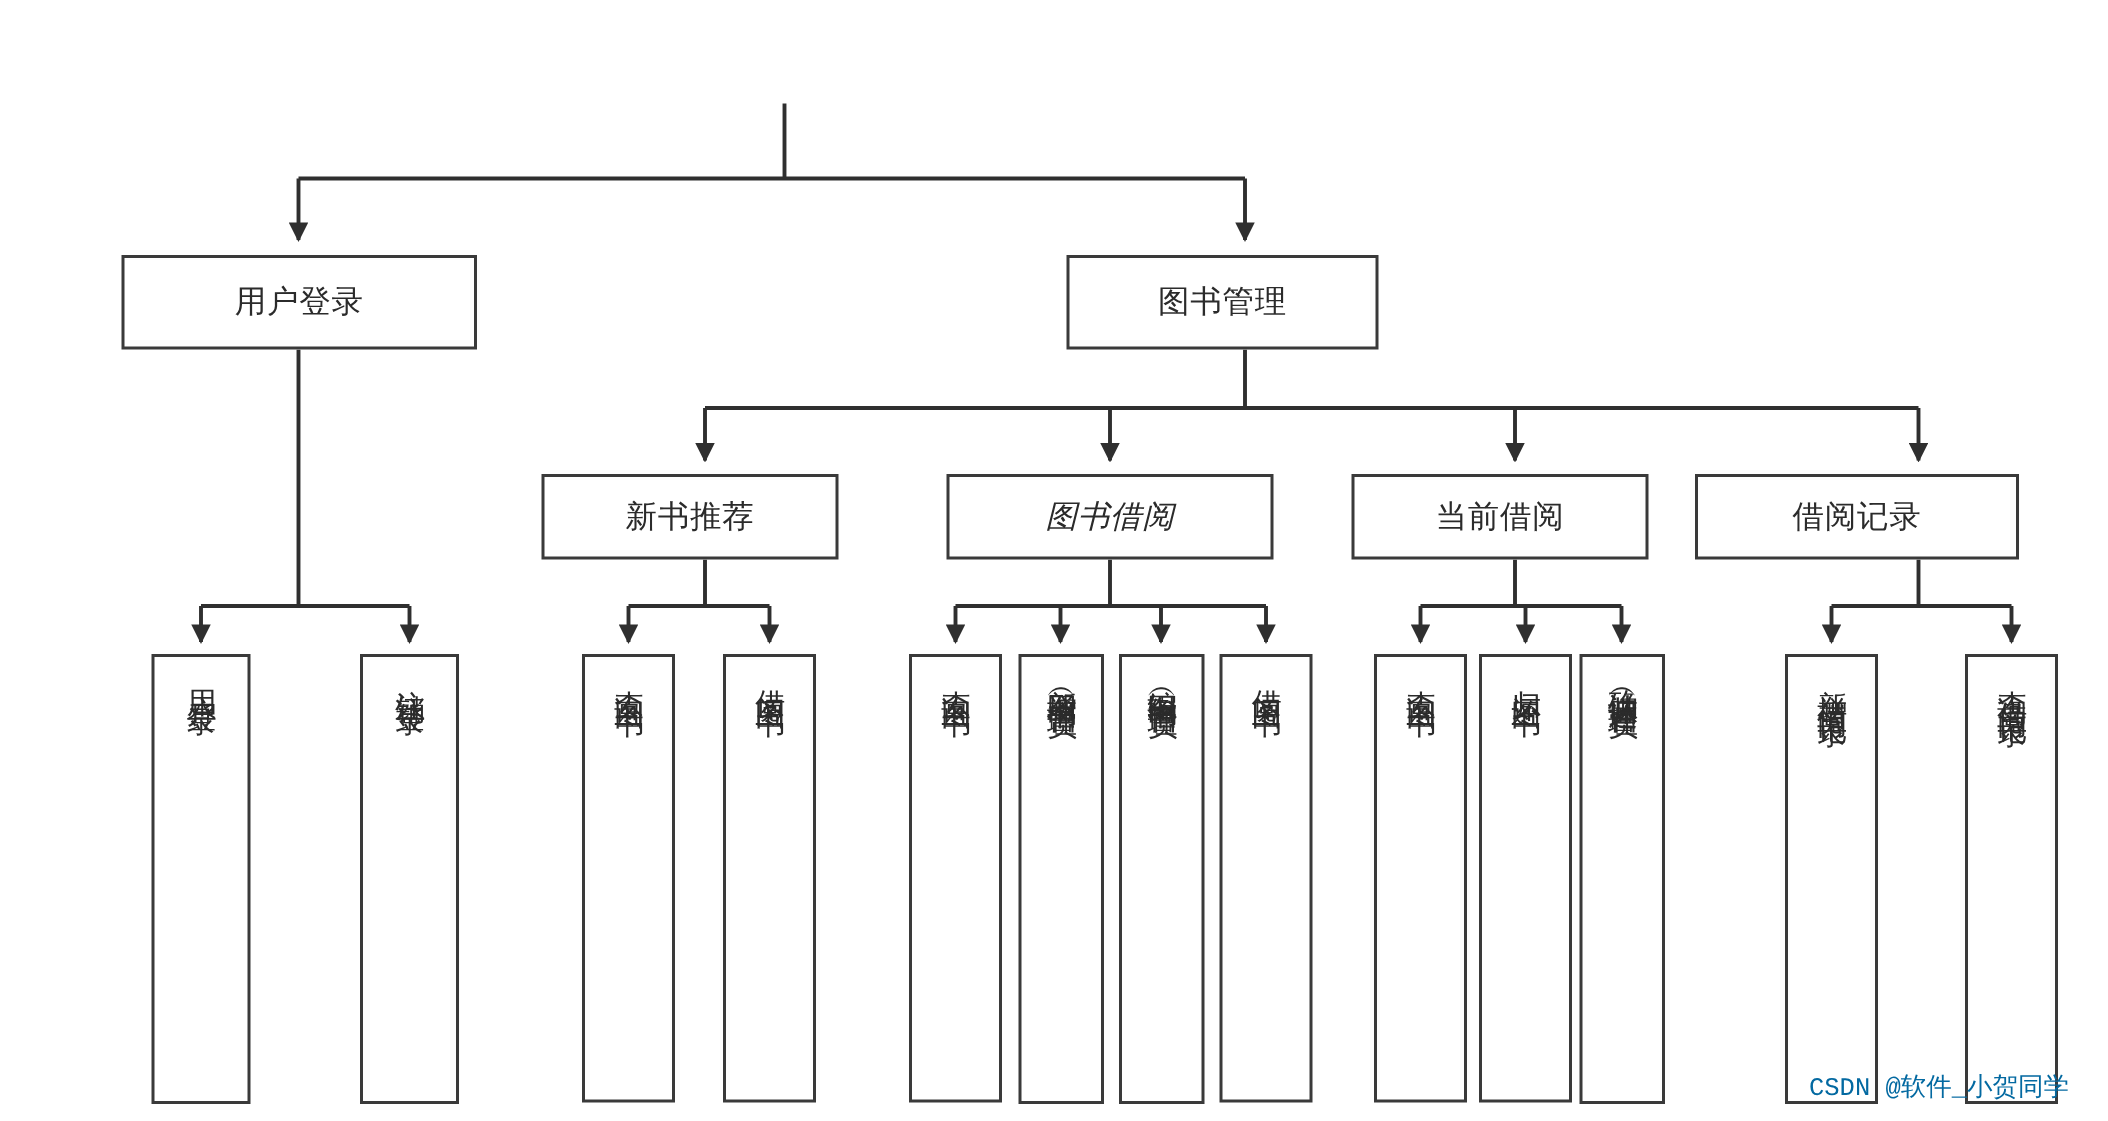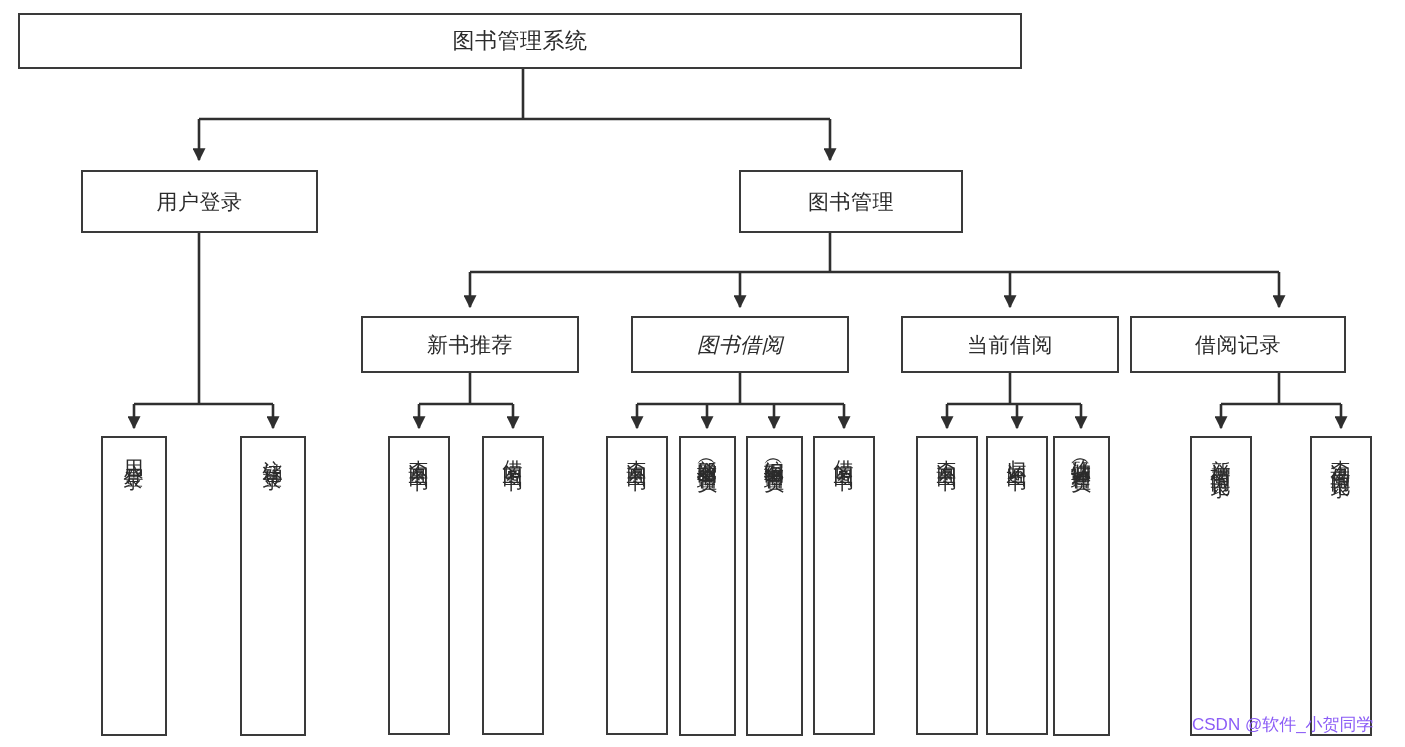--- a/index.html
+++ b/index.html
@@ -54,25 +54,26 @@
     font-size:20px;
     letter-spacing:4px;
     line-height:1;
     white-space:nowrap;
   }
   .node.vert.tall .lbl{
     letter-spacing:2px;
   }
   .watermark{
     position:absolute;
-    color:#8b5cf6;
+    color:#0369a1;
     font-size:17px;
     white-space:nowrap;
     z-index:3;
-    font-family:Liberation Sans, sans-serif;
+    font-family:Liberation Mono, monospace;
+    margin-left:14px;
   }
 </style>
 </head>
 <body>
 
 <div id="canvas">
 
   <svg id="wires" viewBox="0 0 1405 747" xmlns="http://www.w3.org/2000/svg">
     <defs>
       <marker id="arrow" viewBox="0 0 10 10" refX="9" refY="5" markerWidth="5" markerHeight="5" orient="auto-start-reverse">
@@ -117,38 +118,35 @@
       <path d="M 1017 404 L 1017 428" marker-end="url(#arrow)"></path>
       <path d="M 1081 404 L 1081 428" marker-end="url(#arrow)"></path>
 
       <path d="M 1279 373 L 1279 404"></path>
       <path d="M 1221 404 L 1341 404"></path>
       <path d="M 1221 404 L 1221 428" marker-end="url(#arrow)"></path>
       <path d="M 1341 404 L 1341 428" marker-end="url(#arrow)"></path>
     </g>
   </svg>
 
-  <div class="node horiz root" style="left: 18px; top: 13px; width: 1004px; height: 56px;">
-    <span class="lbl">图书管理系统</span>
-  </div>
 
   <div class="node horiz" style="left: 81px; top: 170px; width: 237px; height: 63px;">
     <span class="lbl">用户登录</span>
   </div>
-  <div class="node horiz" style="left: 711px; top: 170px; width: 224px; height: 63px; margin-left: 28px;">
+  <div class="node horiz" style="left: 711px; top: 170px; width: 208px; height: 63px;">
     <span class="lbl">图书管理</span>
   </div>
 
-  <div class="node horiz" style="left: 361px; top: 316px; width: 218px; height: 57px;">
+  <div class="node horiz" style="left: 361px; top: 316px; width: 198px; height: 57px;">
     <span class="lbl">新书推荐</span>
   </div>
   <div class="node horiz" style="left: 631px; top: 316px; width: 218px; height: 57px; font-style: italic;">
     <span class="lbl">图书借阅</span>
   </div>
-  <div class="node horiz" style="left: 901px; top: 316px; width: 218px; height: 57px;">
+  <div class="node horiz" style="left: 901px; top: 316px; width: 198px; height: 57px;">
     <span class="lbl">当前借阅</span>
   </div>
   <div class="node horiz" style="left: 1130px; top: 316px; width: 216px; height: 57px;">
     <span class="lbl">借阅记录</span>
   </div>
 
   <div class="node vert" style="left: 101px; top: 436px; width: 66px; height: 300px;">
     <span class="lbl">用户登录</span>
   </div>
   <div class="node vert" style="left: 240px; top: 436px; width: 66px; height: 300px;">

